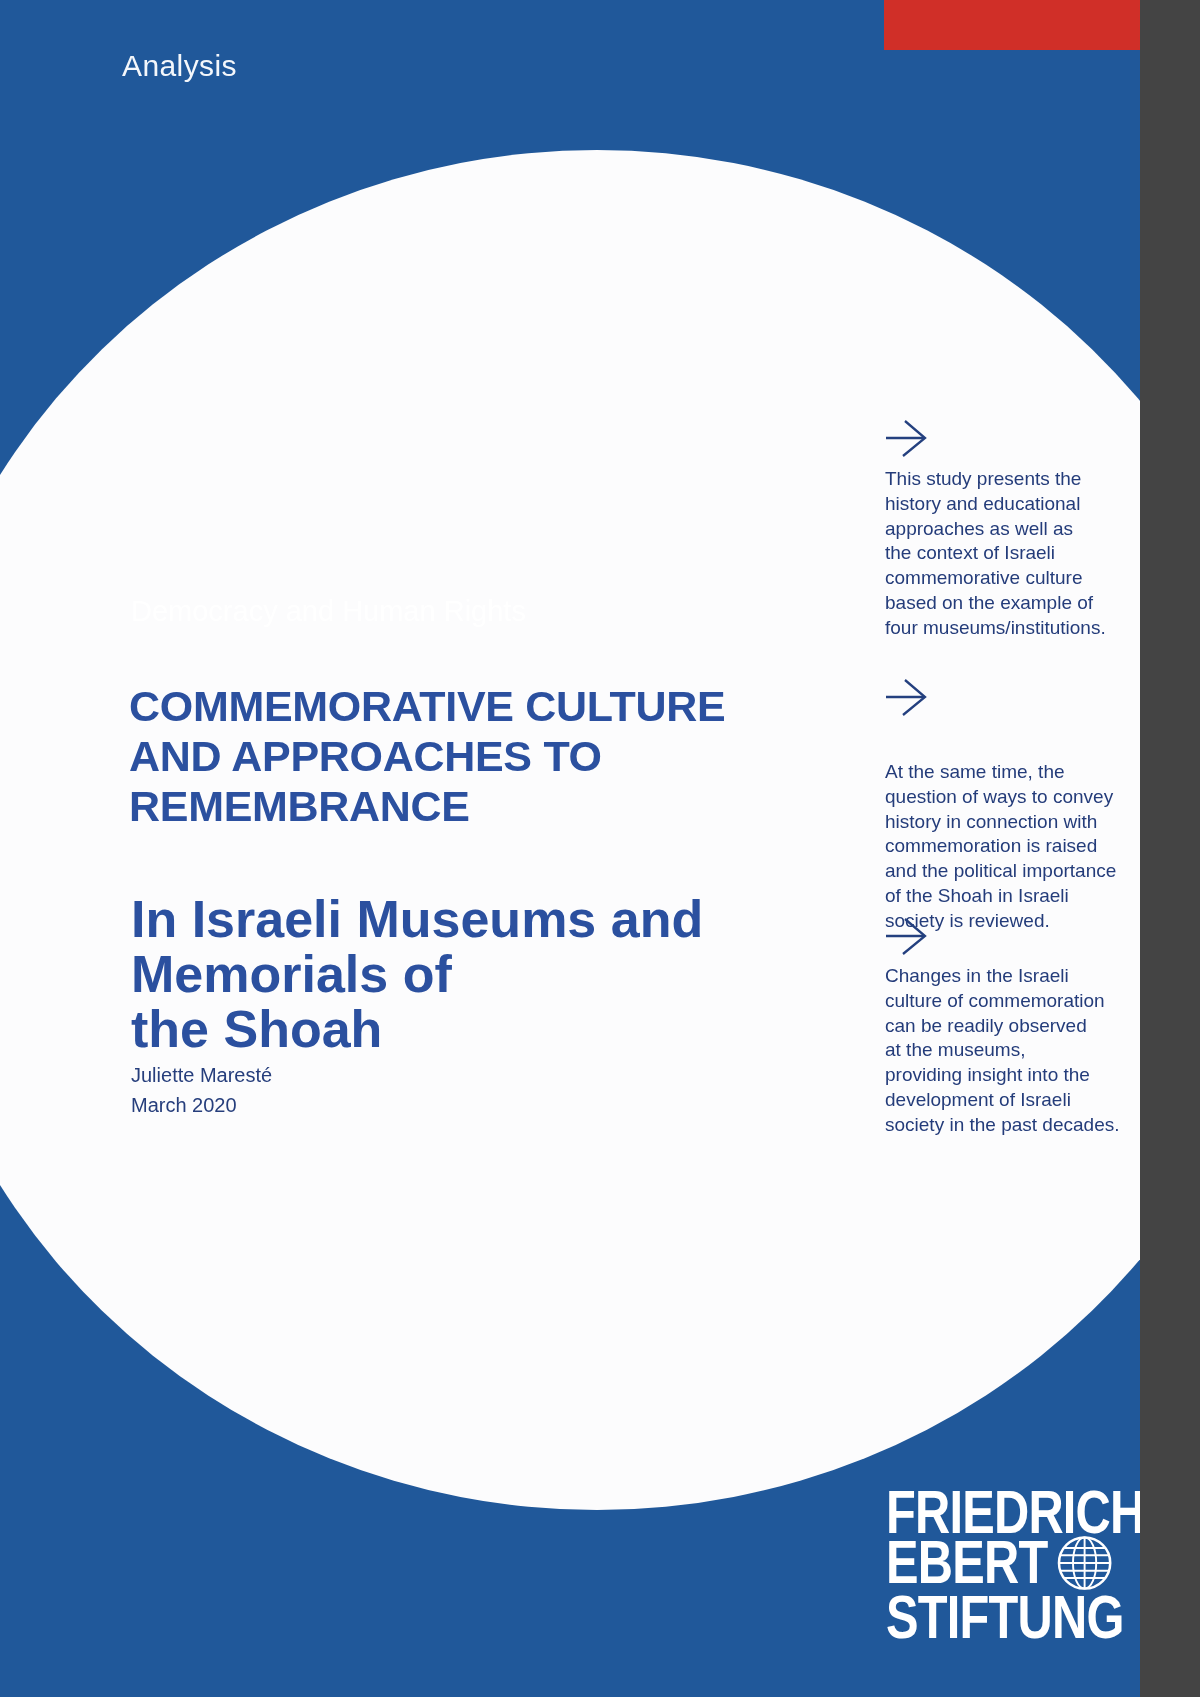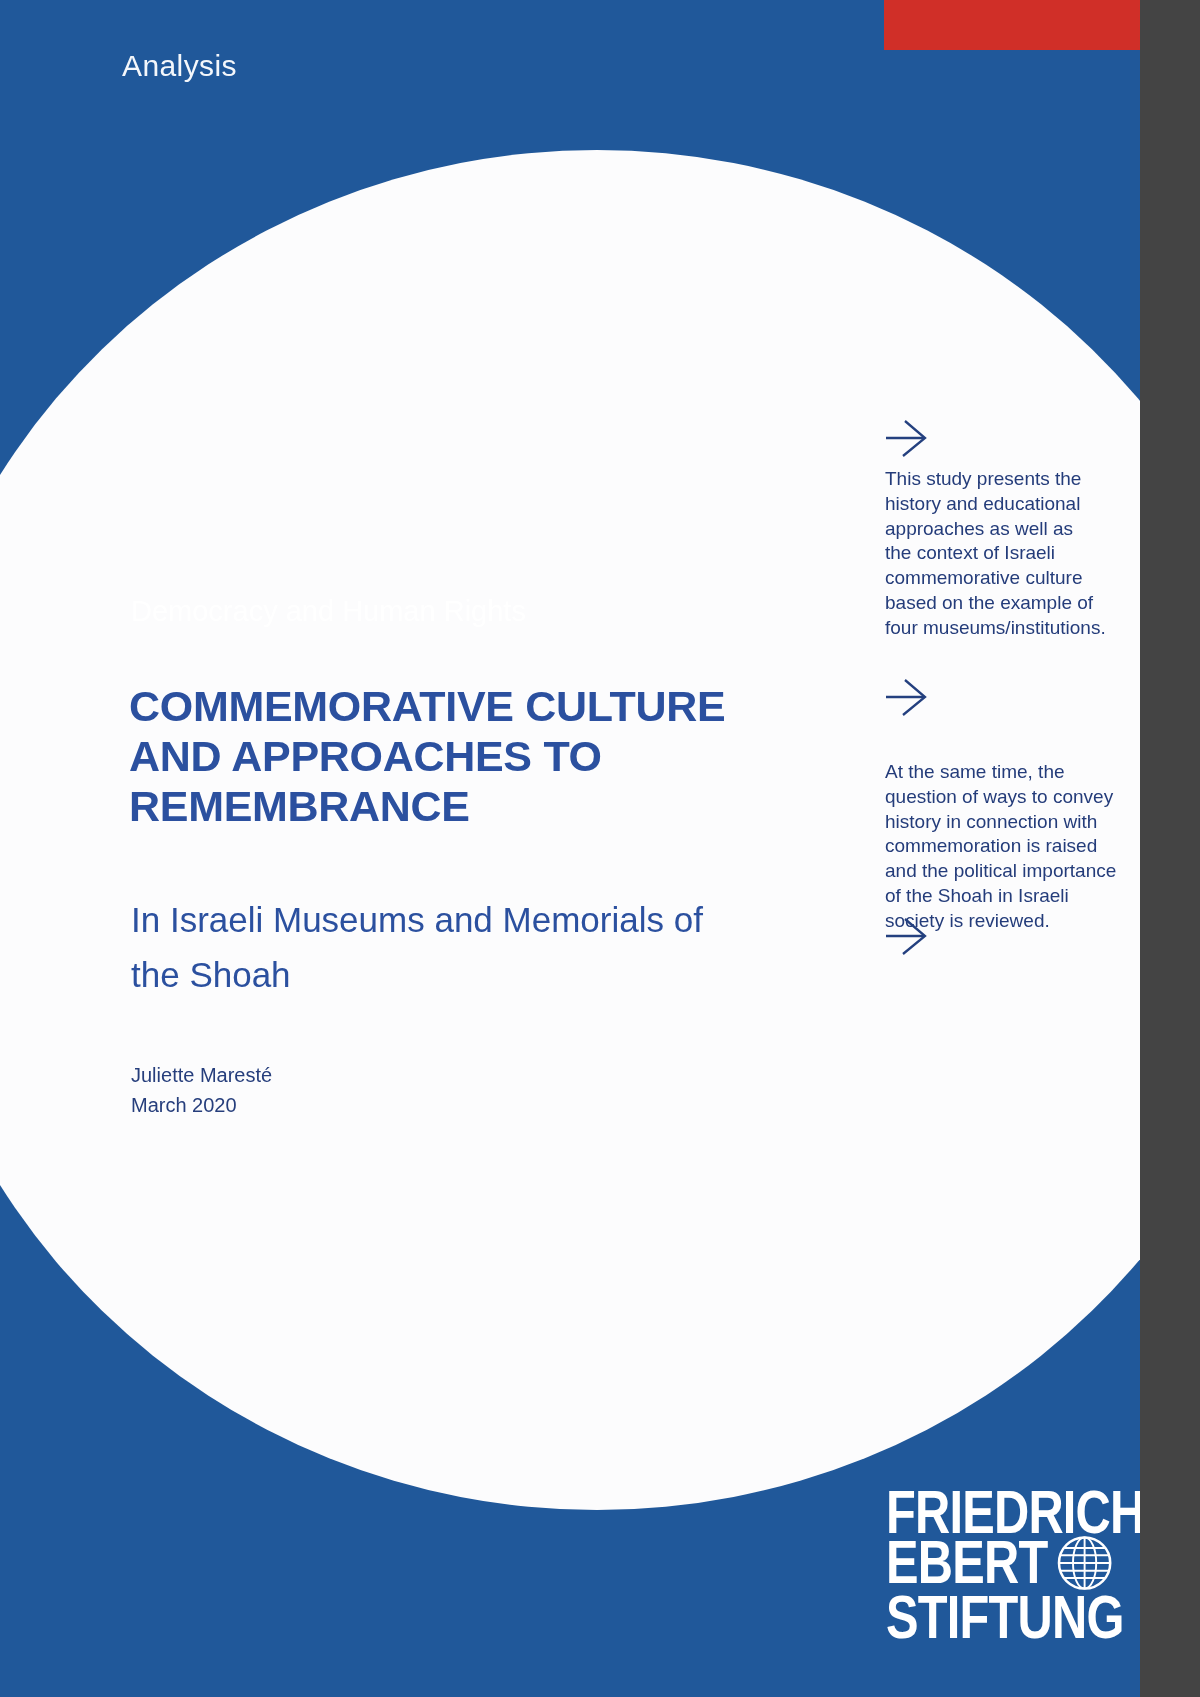--- a/index.html
+++ b/index.html
@@ -14,21 +14,21 @@
   .cover-circle{position:absolute; left:-103px; top:150px; width:1400px; height:1360px;
                 border-radius:50%; background:#fcfcfd;}
 
   .eyebrow{position:absolute; left:131px; top:594px; font-size:29px; line-height:34px;
            color:#ffffff; font-weight:400;}
 
   .title{position:absolute; left:129px; top:681px; margin:0; width:720px;
          font-size:43px; line-height:50px; font-weight:700; color:#2b509f; letter-spacing:-0.3px;}
 
   .subtitle{position:absolute; left:131px; top:892px; width:760px;
-            font-size:35px; line-height:55px; font-weight:400; color:#2b509f;}
+            font-size:52px; line-height:55px; font-weight:700; color:#2b509f;}
 
   .byline{position:absolute; left:131px; top:1060px; font-size:20px; line-height:30px;
           color:#263e7c; font-weight:400;}
 
   .summary-arrow{position:absolute; left:884px; width:46px; height:40px;}
   .arrow-1{top:418px;} .arrow-2{top:677px;} .arrow-3{top:916px;}
   .summary-arrow svg{display:block;}
 
   .summary{position:absolute; left:885px; width:300px; font-size:19px; line-height:24.8px;
            color:#243c7a; font-weight:400;}
@@ -79,20 +79,21 @@
     </svg>
   </span>
   <div class="summary summary-2">At the same time, the<br>question of ways to convey<br>history in connection with<br>commemoration is raised<br>and the political importance<br>of the Shoah in Israeli<br>society is reviewed.</div>
 
   <span class="summary-arrow arrow-3">
     <svg width="46" height="40" viewBox="0 0 46 40" fill="none" stroke="#24407f" stroke-width="2.3">
       <path d="M2 20 H40"></path>
         <path d="M21 3 L41 20 L19 38"></path>
     </svg>
   </span>
+  <div class="summary summary-3">Changes in the Israeli<br>culture of commemoration<br>can be readily observed<br>at the museums,<br>providing insight into the<br>development of Israeli<br>society in the past decades.</div>
 
   <div class="logo">
     <div>FRIEDRICH</div>
     <div class="logo-row">
       <span>EBERT</span>
       <span class="globe-wrap">
         <svg width="58" height="58" viewBox="0 0 60 60" fill="none" stroke="#ffffff">
           <circle cx="30" cy="30" r="26.5" stroke-width="2.6"></circle>
           <line x1="30" y1="3.5" x2="30" y2="56.5" stroke-width="2"></line>
           <ellipse cx="30" cy="30" rx="12" ry="26.5" stroke-width="2"></ellipse>

